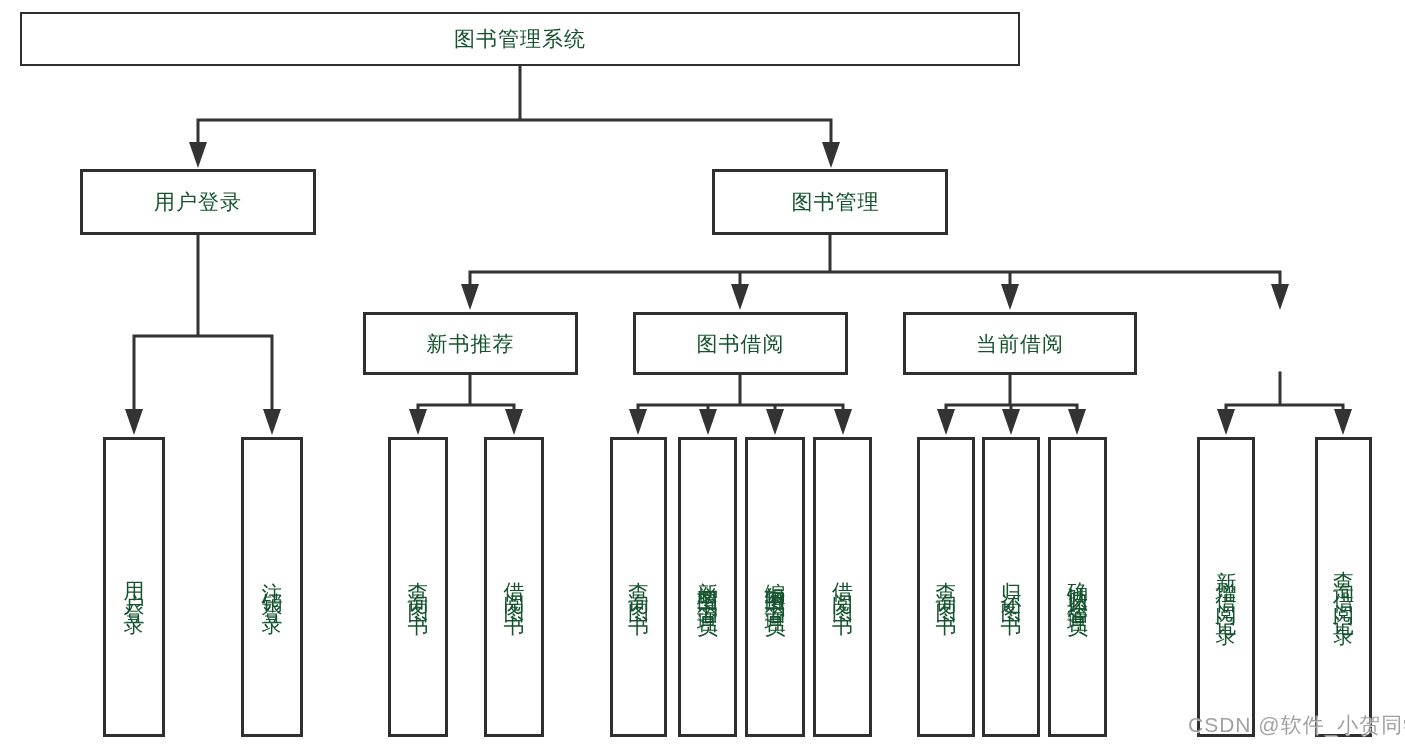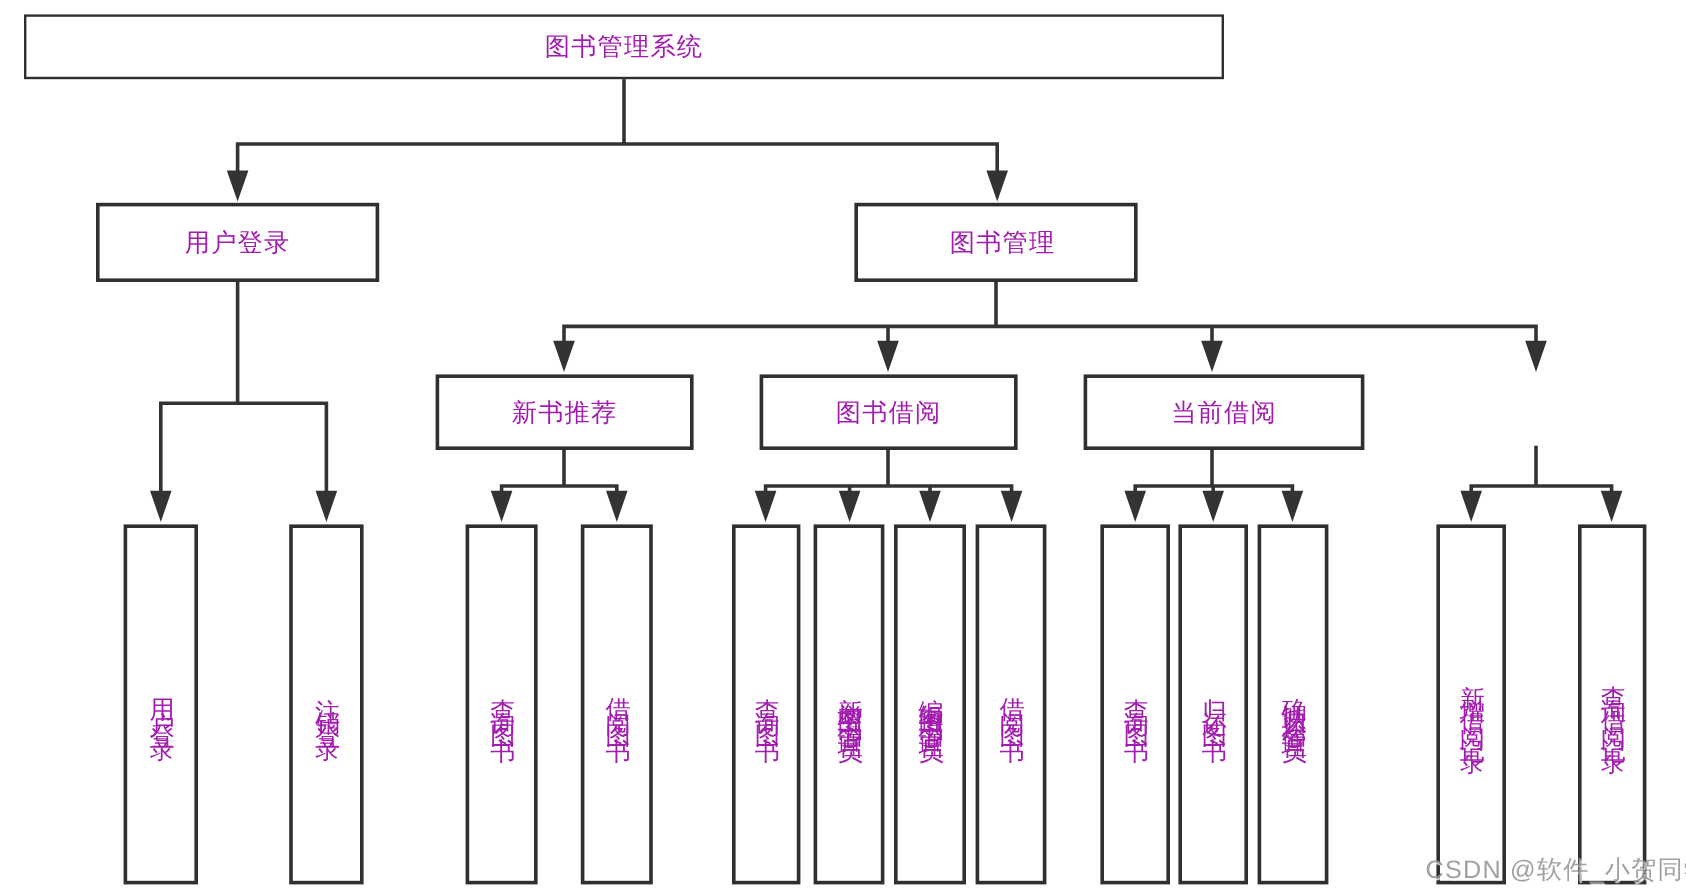--- a/index.html
+++ b/index.html
@@ -7,21 +7,21 @@
     position:relative; width:1405px; height:747px; background:#ffffff;
     font-family:"Liberation Sans","DejaVu Sans",sans-serif; overflow:hidden;
     color:#1c1c1c;
   }
   svg.connectors { position:absolute; left:0; top:0; width:1405px; height:747px; }
   .ln { fill:none; stroke:#333333; stroke-width:3; stroke-linecap:square; }
   .ah { fill:#333333; stroke:none; }
   .box {
     position:absolute; box-sizing:border-box; background:#ffffff;
     border:3px solid #2f2f2f; display:flex; align-items:center; justify-content:center;
-    font-size:21px; color:#a21caf; z-index:2;
+    font-size:21px; color:#14532d; z-index:2;
   }
   .box.root { border-width:2px; }
   .lbl { letter-spacing:1px; white-space:nowrap; }
   .v .lbl {
     writing-mode:vertical-rl; text-orientation:mixed;
     letter-spacing:11px; white-space:normal;
   }
   .v.long .lbl { letter-spacing:5px; }
   .watermark {
     position:absolute; left:1188px; top:711px; z-index:5;

